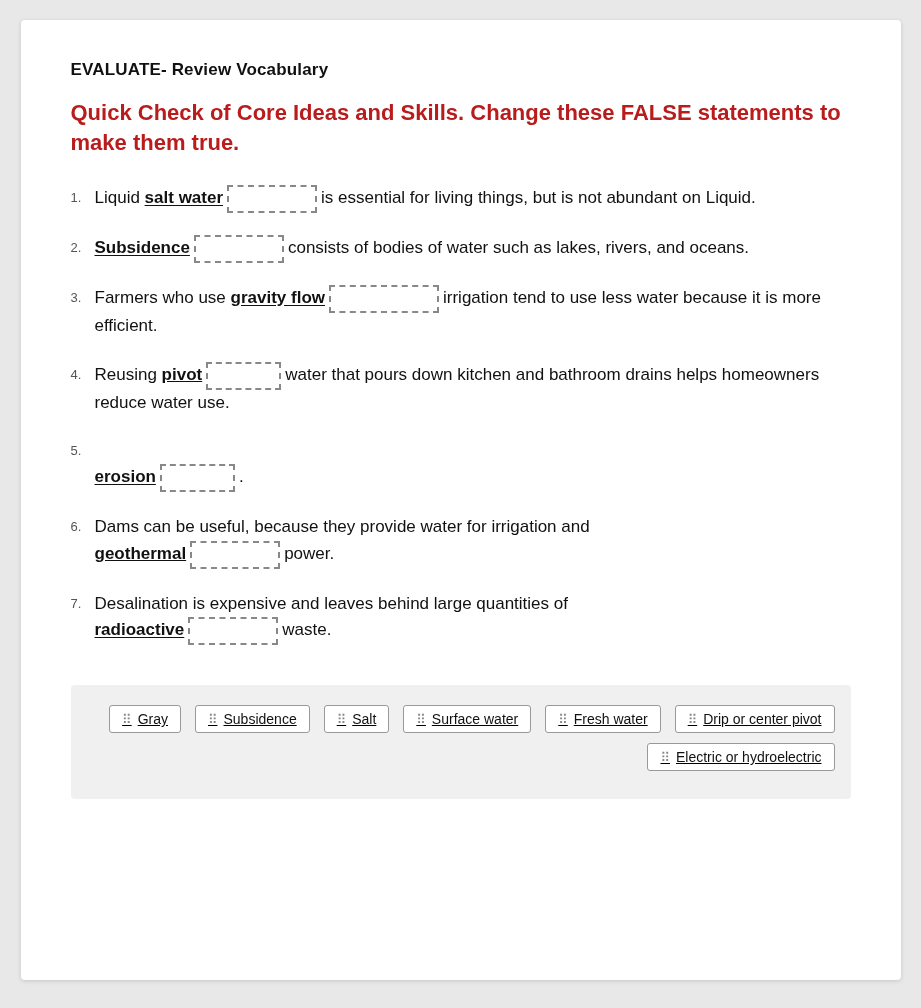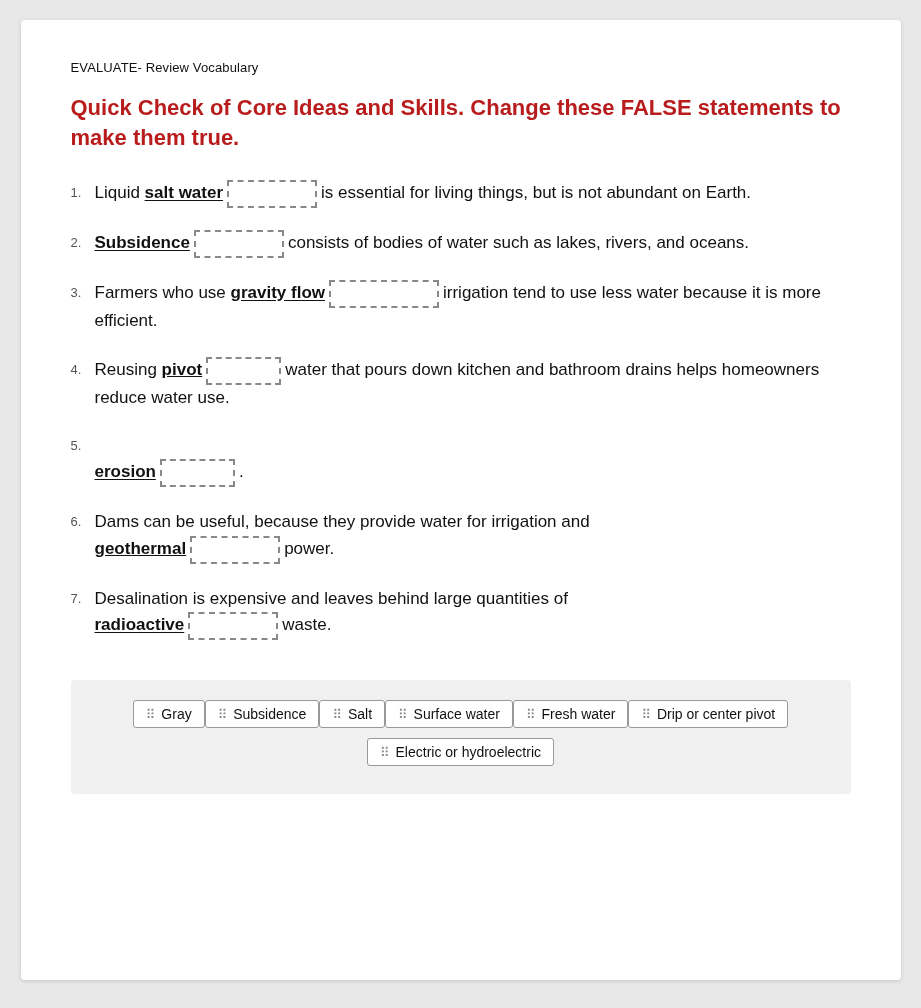--- a/index.html
+++ b/index.html
@@ -21,22 +21,22 @@
     .page-container {
       background: #ffffff;
       width: 880px;
       min-height: 960px;
       padding: 40px 50px 40px 50px;
       border-radius: 4px;
       box-shadow: 0 1px 4px rgba(0,0,0,0.15);
     }
 
     .section-label {
-      font-size: 13px;
-      font-weight: normal;
+      font-size: 17px;
+      font-weight: bold;
       color: #111;
       margin-bottom: 18px;
       letter-spacing: 0.01em;
     }
 
     .main-heading {
       font-size: 22px;
       font-weight: bold;
       color: #b91c1c;
       margin-bottom: 28px;
@@ -99,23 +99,24 @@
     .word-bank-area {
       background: #f0f0f0;
       border-radius: 4px;
       padding: 20px 16px 16px 16px;
       margin-top: 10px;
     }
 
     .word-bank-row {
       display: flex;
       flex-wrap: wrap;
-      justify-content: center;
-      gap: 0;
+      justify-content: flex-end;
+      gap: 14px;
       margin-bottom: 10px;
+      text-decoration: underline;
     }
 
     .word-bank-row:last-child {
       margin-bottom: 12px;
     }
 
     .word-chip {
       display: inline-flex;
       align-items: center;
       border: 1.5px solid #999;
@@ -142,21 +143,21 @@
 <div class="page-container">
   <div class="section-label">EVALUATE- Review Vocabulary</div>
 
   <div class="main-heading">Quick Check of Core Ideas and Skills. Change these FALSE statements to make them true.</div>
 
   <ol class="question-list">
 
     <li class="question-item">
       <span class="question-number">1.</span>
       <div class="question-text">
-        <span>Liquid </span><span class="underline-bold">salt water</span><span class="drag-box"></span><span>is essential for living things, but is not abundant on Earth.</span>
+        <span>Liquid </span><span class="underline-bold">salt water</span><span class="drag-box"></span><span>is essential for living things, but is not abundant on Liquid.</span>
       </div>
     </li>
 
     <li class="question-item">
       <span class="question-number">2.</span>
       <div class="question-text">
         <span class="underline-bold">Subsidence</span><span class="drag-box"></span><span>consists of bodies of water such as lakes, rivers, and oceans.</span>
       </div>
     </li>
 

